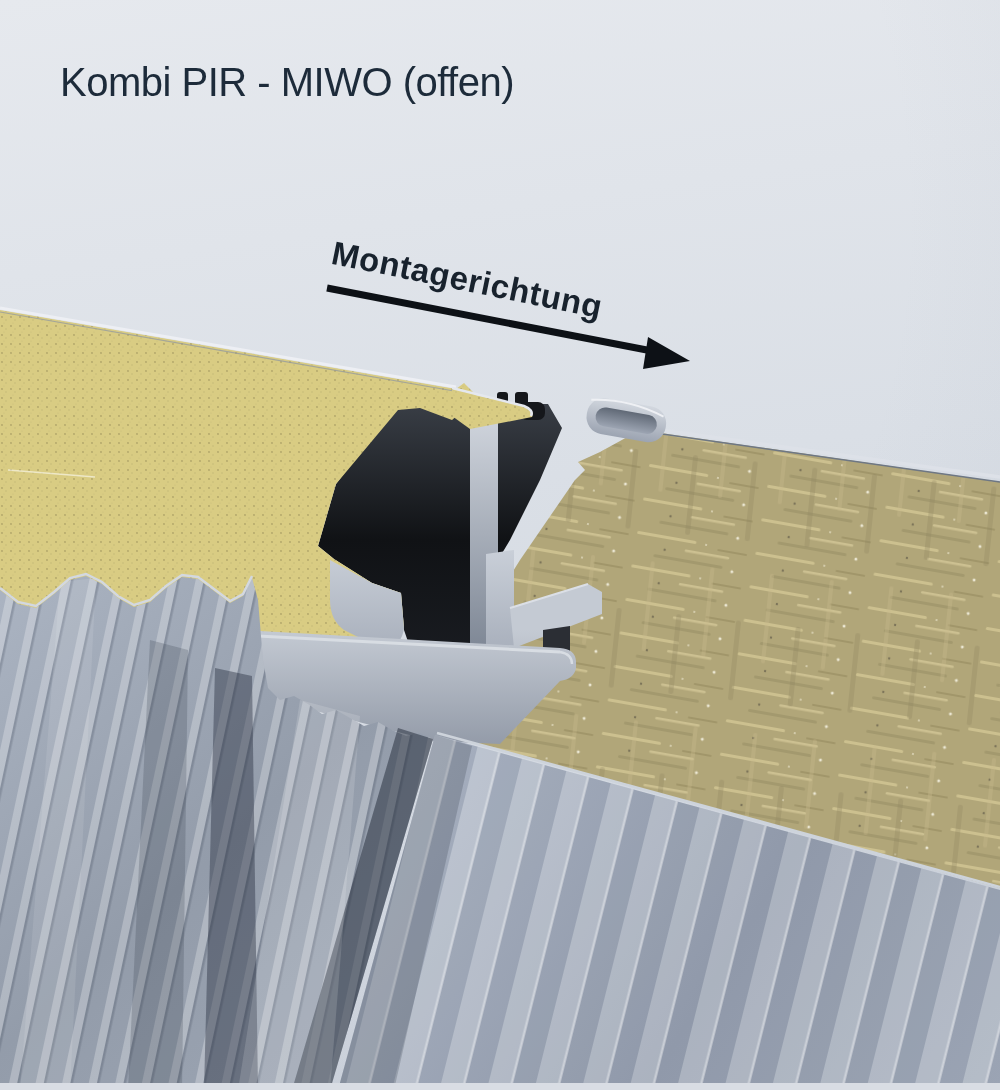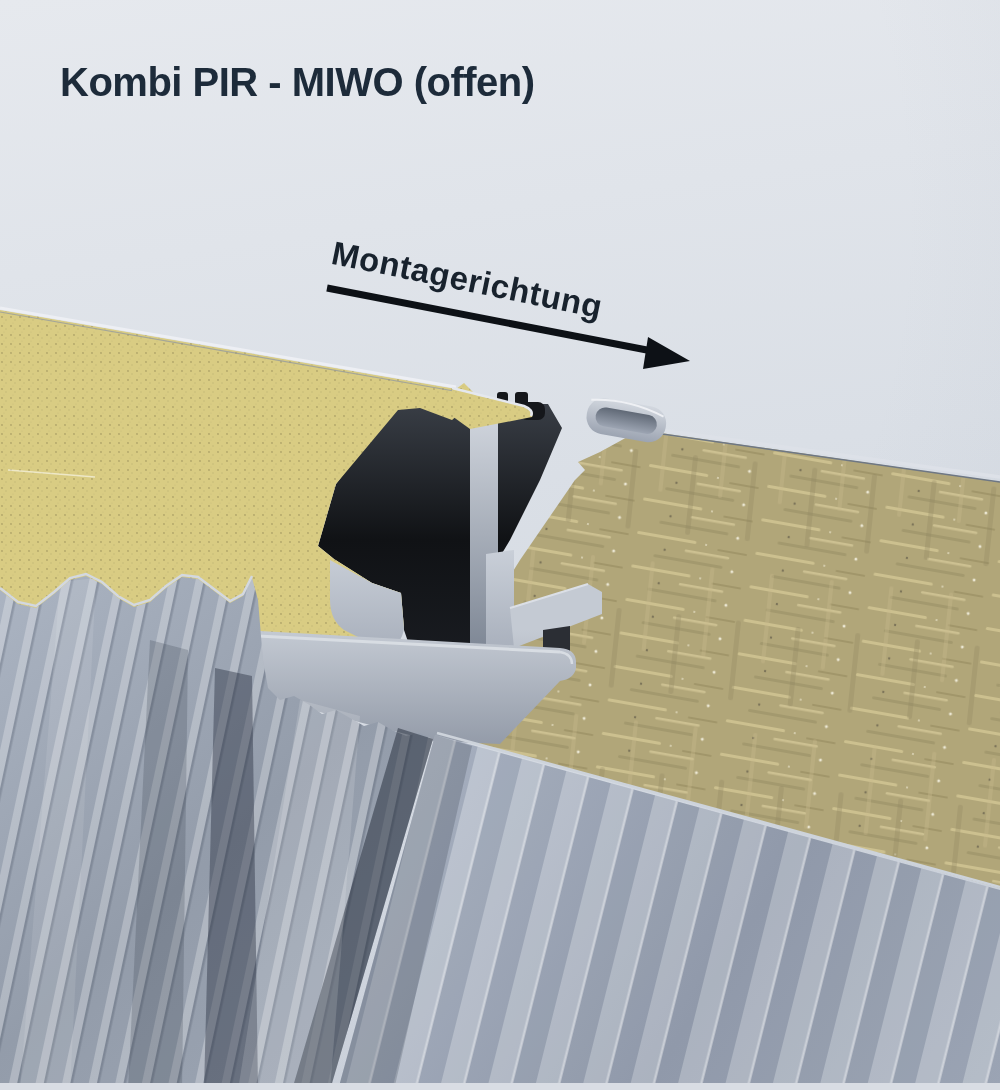--- a/index.html
+++ b/index.html
@@ -8,21 +8,21 @@
     --wool:#b1a679; --wool_streak_light:#d3c795; --wool_streak_dark:#a0966b;
     --metal_light:#c6ccd6; --metal_base:#9aa3b2; --metal_shadow:#6d7583;
     --seal_dark:#15171b; --bottom_strip:#d9dde4;
   }
   html,body{margin:0;padding:0;}
   body{width:1000px;height:1090px;overflow:hidden;
        font-family:"Liberation Sans","DejaVu Sans",sans-serif;}
   .stage{position:relative;width:1000px;height:1090px;
          background:linear-gradient(172deg,var(--bg_top) 0%,#dadfe6 45%,var(--bg_bottom) 100%);}
   .stage svg{position:absolute;left:0;top:0;}
-  .title{position:absolute;left:60px;top:60px;font-size:40px;font-weight:700;
+  .title{position:absolute;left:60px;top:60px;font-size:40px;font-weight:400;
          letter-spacing:-0.5px;color:var(--title_text);white-space:nowrap;text-align:center;}
   .direction-label{position:absolute;left:336px;top:234px;font-size:33px;font-weight:600;
          color:#18222d;letter-spacing:0.5px;transform:rotate(11.5deg);
          transform-origin:left top;white-space:nowrap;}
 </style>
 </head>
 <body>
 
 <div class="stage">
 

